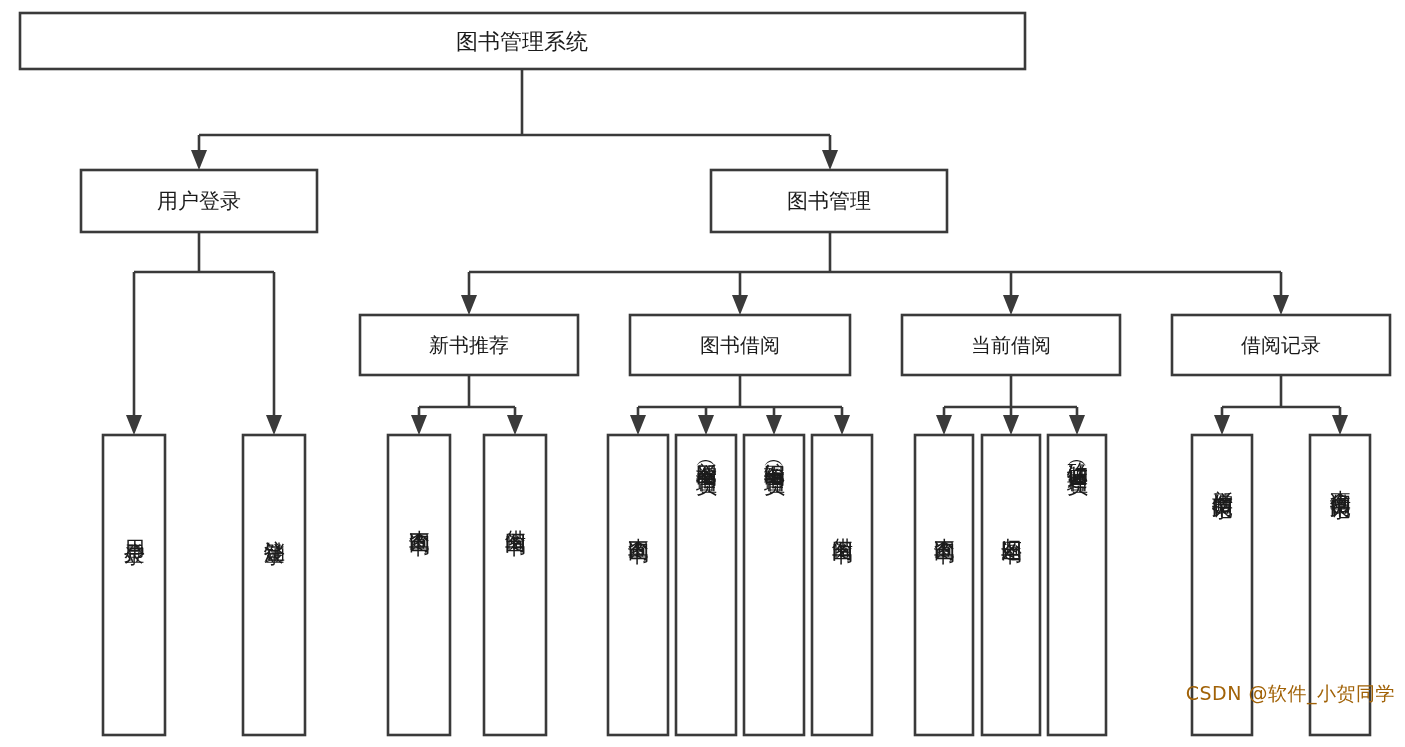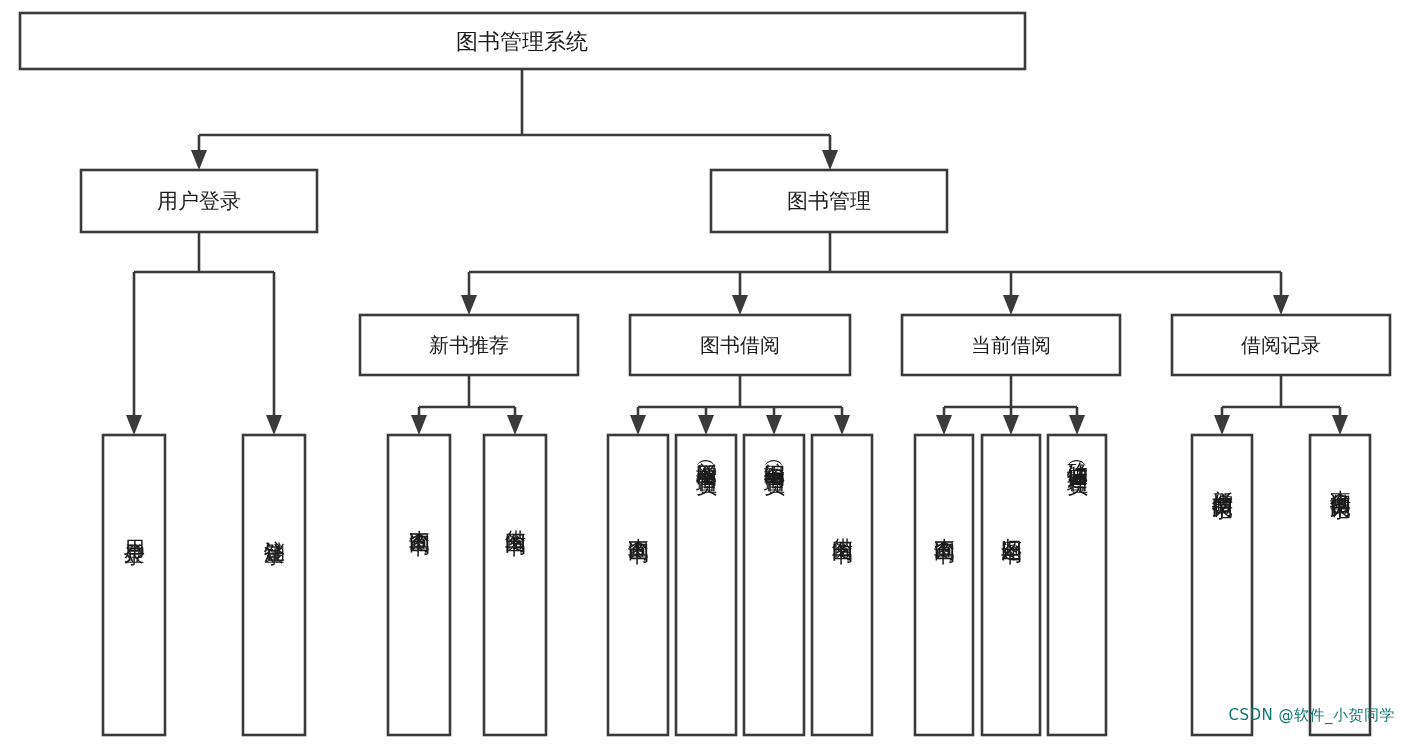--- a/index.html
+++ b/index.html
@@ -64,24 +64,24 @@
     font-family: "DejaVu Sans", "Liberation Sans", sans-serif;
     font-size: 21px;
     line-height: 1.18;
     letter-spacing: 2px;
     color: #1b1b1b;
     white-space: nowrap;
   }
   .watermark {
     position: absolute;
     right: 10px;
-    bottom: 4px;
-    font-family: "DejaVu Sans", "Liberation Sans", sans-serif;
-    font-size: 15px;
-    color: #0f766e;
+    bottom: 22px;
+    font-family: "DejaVu Sans", "Liberation Sans", sans-serif;
+    font-size: 19px;
+    color: #a16207;
     white-space: nowrap;
     letter-spacing: 0.5px;
   }
 </style>
 </head>
 <body>
 
 <div id="diagram-root">
 
   <svg id="flow" viewBox="0 0 1405 747">

